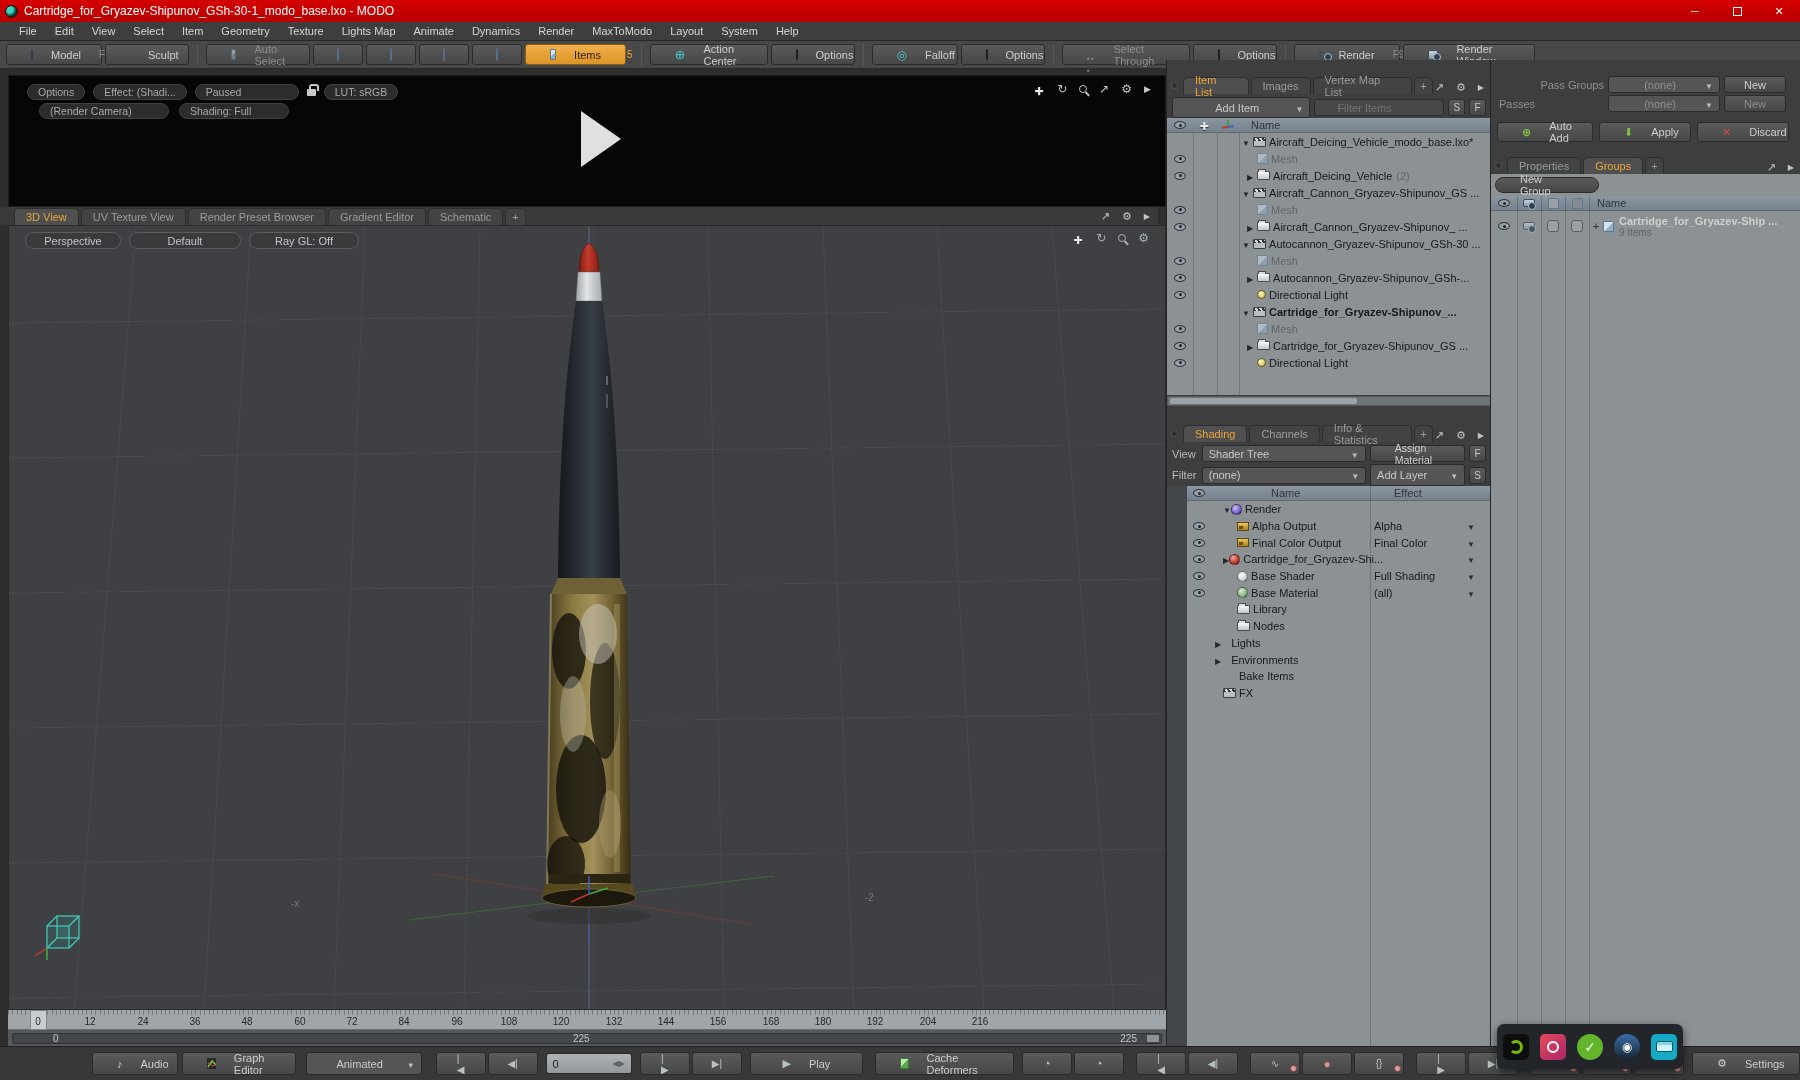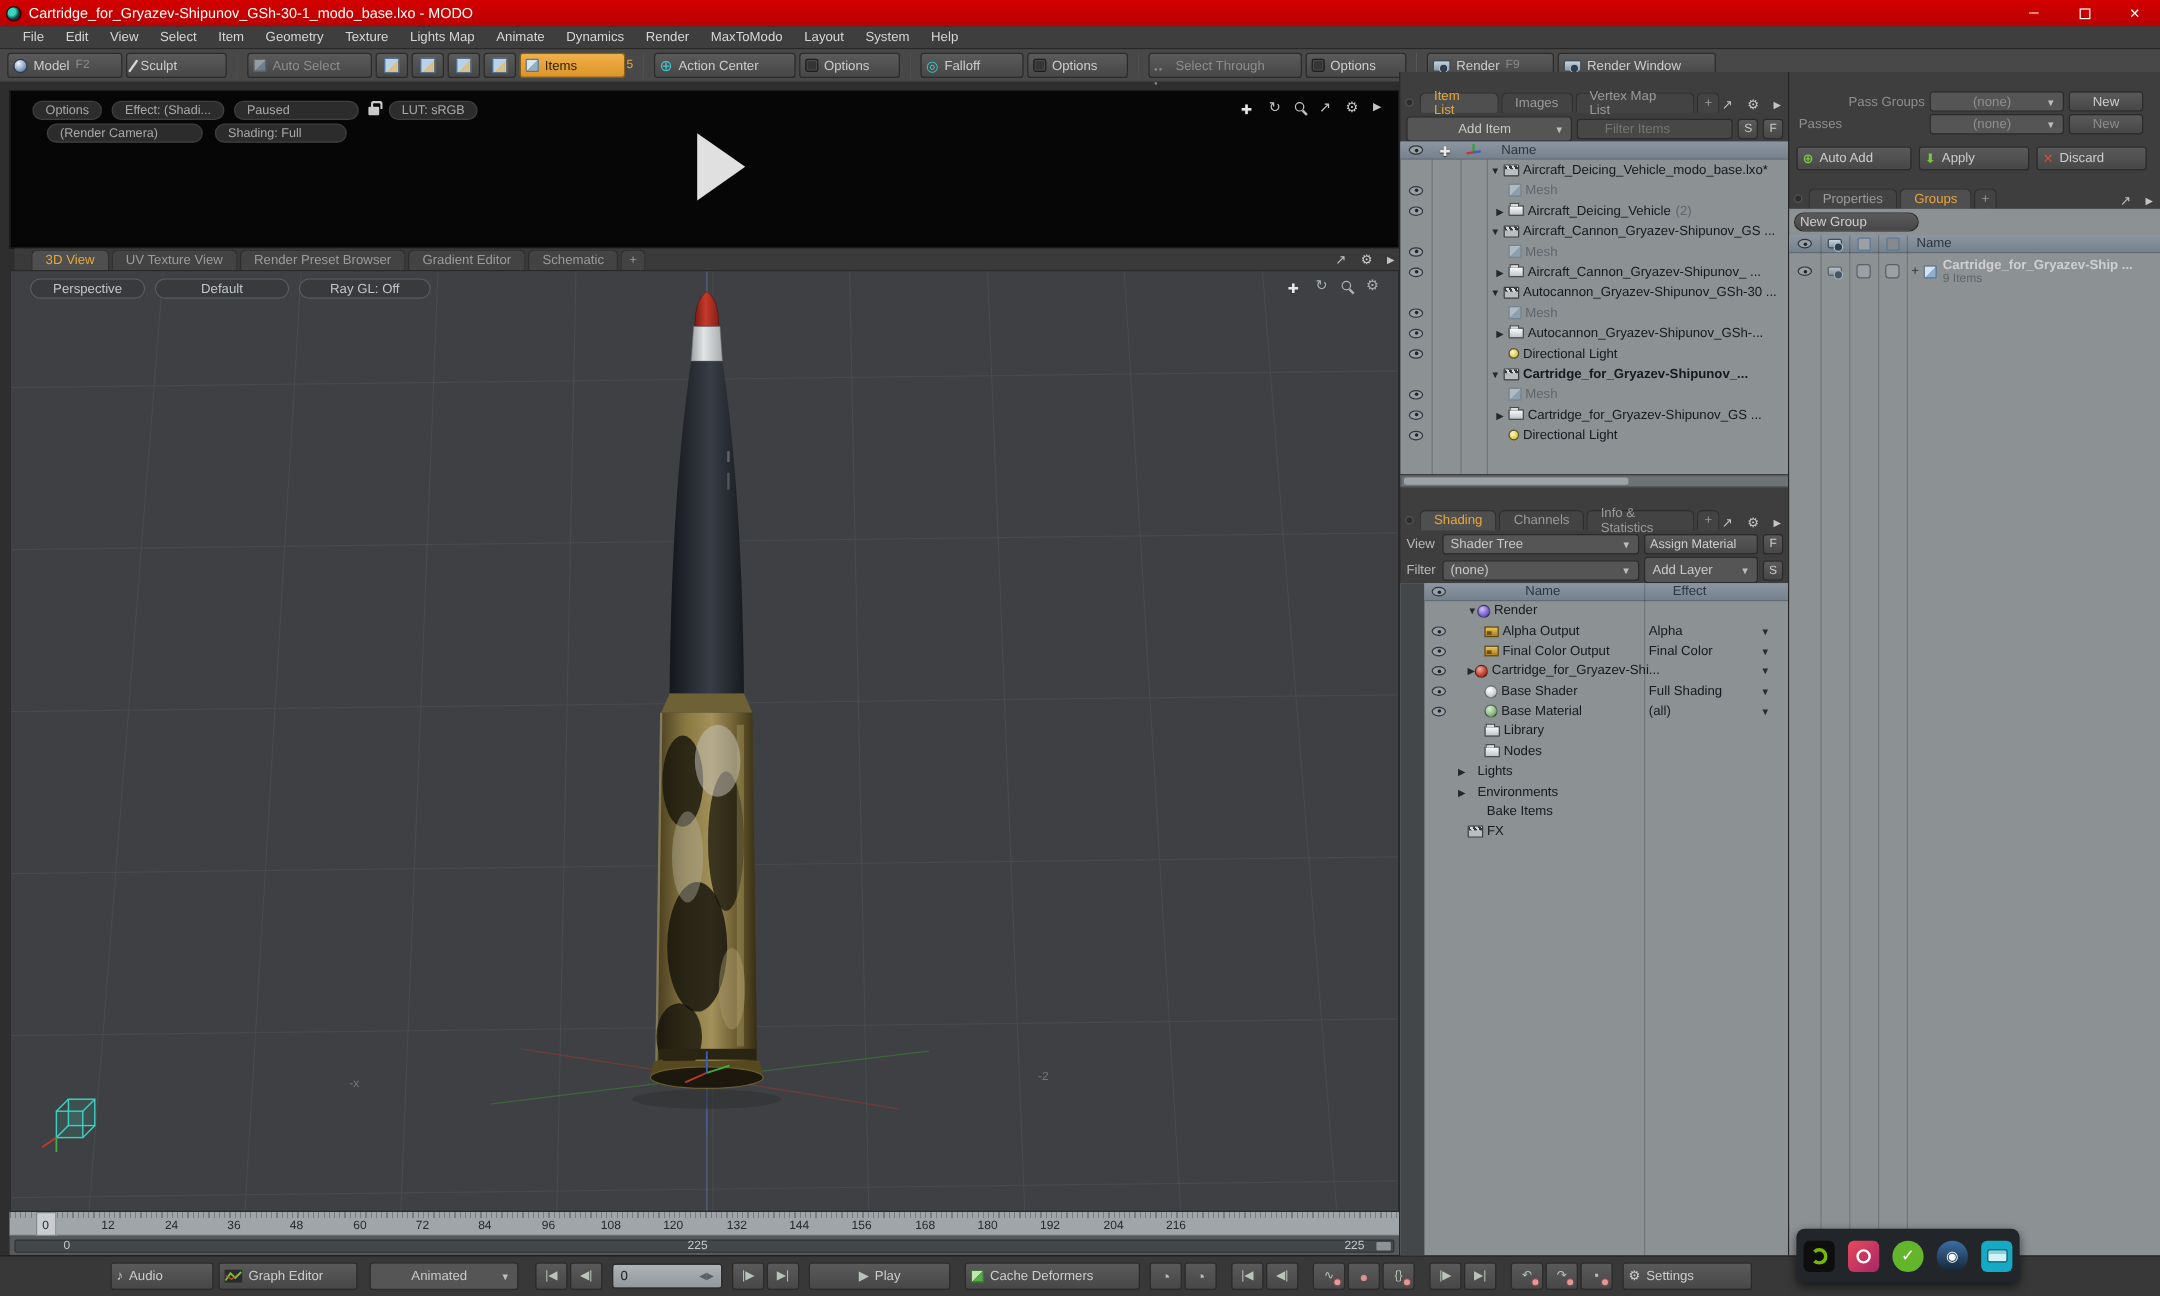--- a/index.html
+++ b/index.html
@@ -1,22 +1,22 @@
 <!DOCTYPE html>
 <html><head>
 <meta charset="utf-8">
 <style>
   * { box-sizing: border-box; margin: 0; padding: 0; font-family: "Liberation Sans", "DejaVu Sans", sans-serif; }
   html,body { width:1800px; height:1080px; }
   body { background:#2e2e2e; position:relative; overflow:hidden; color:#cfcfcf; }
 
   
   .abs { position:absolute; }
-  .btn { display:inline-flex; align-items:center; gap:5px; background:linear-gradient(#5a5a5a,#474747);
-         border:1px solid #2b2b2b; border-radius:3px; color:#cdcdcd; font-size:11px; padding:0 4px; height:21px; }
+  .btn { display:inline-flex; align-items:center; gap:18px; background:linear-gradient(#5a5a5a,#474747);
+         border:1px solid #2b2b2b; border-radius:3px; color:#cdcdcd; font-size:11px; padding:0 24px; height:21px; }
   .btn .key { color:#8a8a8a; font-size:10px; }
   .btn.gray { color:#8d8d8d; }
   .btn.orange { background:linear-gradient(#f0b04a,#dd9426); color:#2b2208; border-color:#8a5f14; }
   .pill { display:inline-flex; align-items:center; background:rgba(56,58,60,.92); border:1px solid #5a5d60;
           border-radius:9px; color:#c2c6c9; font-size:11px; padding:1px 11px; height:17px; }
   .tab { display:inline-flex; align-items:center; background:#434343; border:1px solid #2e2e2e; border-bottom:none;
          border-radius:5px 5px 0 0; color:#9b9b9b; font-size:11px; padding:1px 11px; height:17px; }
   .tab.active { background:#4f4f4f; color:#e8a63a; }
   .dd { display:inline-flex; align-items:center; justify-content:space-between; background:#555;
         border:1px solid #2b2b2b; border-radius:3px; color:#c9c9c9; font-size:11px; padding:0 6px; }
@@ -85,21 +85,21 @@
   
   #preview { left:8px; top:75px; width:1158px; height:132px; background:#060606; border:1px solid #1c1c1c; }
   #preview .row1 { position:absolute; left:18px; top:8px; display:flex; gap:8px; }
   #preview .row2 { position:absolute; left:30px; top:27px; display:flex; gap:10px; }
   #preview .pv-pill { background:#2c2c2c; border:1px solid #404040; border-radius:8px; color:#a9a9a9; font-size:10.5px; padding:1px 10px; }
   #preview .bigplay { position:absolute; left:572px; top:35px; width:0; height:0;
       border-left:40px solid rgba(255,255,255,.88); border-top:28px solid transparent; border-bottom:28px solid transparent; }
   .panicons { display:flex; gap:12px; color:#c4c4c4; font-size:12px; align-items:center; }
 
   
-  #viewtabs { left:12px; top:207px; width:1158px; height:18px; background:#3a3a3a; display:flex; align-items:flex-end; gap:2px; padding-left:14px;text-align:right; }
+  #viewtabs { left:0; top:207px; width:1158px; height:18px; background:#3a3a3a; display:flex; align-items:flex-end; gap:2px; padding-left:14px;text-align:right; }
   #viewport { left:8px; top:225px; width:1158px; height:785px; background:#3e4043; overflow:hidden; border:1px solid #2a2a2a; }
   #vp-stats { position:absolute; right:12px; bottom:25px; text-align:right; font-size:10.5px; color:#c3c9cd; line-height:14px; }
   #vp-stats .hot { color:#e3b83d; }
   .vp-axislabel { position:absolute; color:#72777b; font-size:10px; }
 
   
   #timeline { left:8px; top:1010px; width:1158px; height:36px; background:#55595c; }
   #ruler { position:absolute; left:0; top:0; width:1158px; height:20px; background:#a0a5a9; border-bottom:1px solid #6a6e71; }
   #ruler::before { content:""; position:absolute; left:0; top:0; right:0; height:5px;
       background:repeating-linear-gradient(90deg,#787d81 0 1px,transparent 1px 4.36px); }
@@ -213,21 +213,21 @@
     </span>
   <span class="btn glyphbtn">
       <span class="i-mcube"></span>
     </span>
   <span class="btn glyphbtn">
       <span class="i-mcube"></span>
     </span>
   <span class="btn glyphbtn">
       <span class="i-mcube"></span>
     </span>
-  <span class="btn orange" style="width:88px">
+  <span class="btn orange" style="width:101px">
     <span class="i-cube"></span>
     <span>Items</span>
   </span>
   <span style="color:#e8a63a;font-size:10px;margin-left:-2px">5</span>
   <span class="sep"></span>
   <span class="btn" style="width:118px">
     <span style="color:#45c8cd;font-size:13px">⊕</span>
     <span>Action Center</span>
   </span>
   <span class="btn" style="width:84px">

